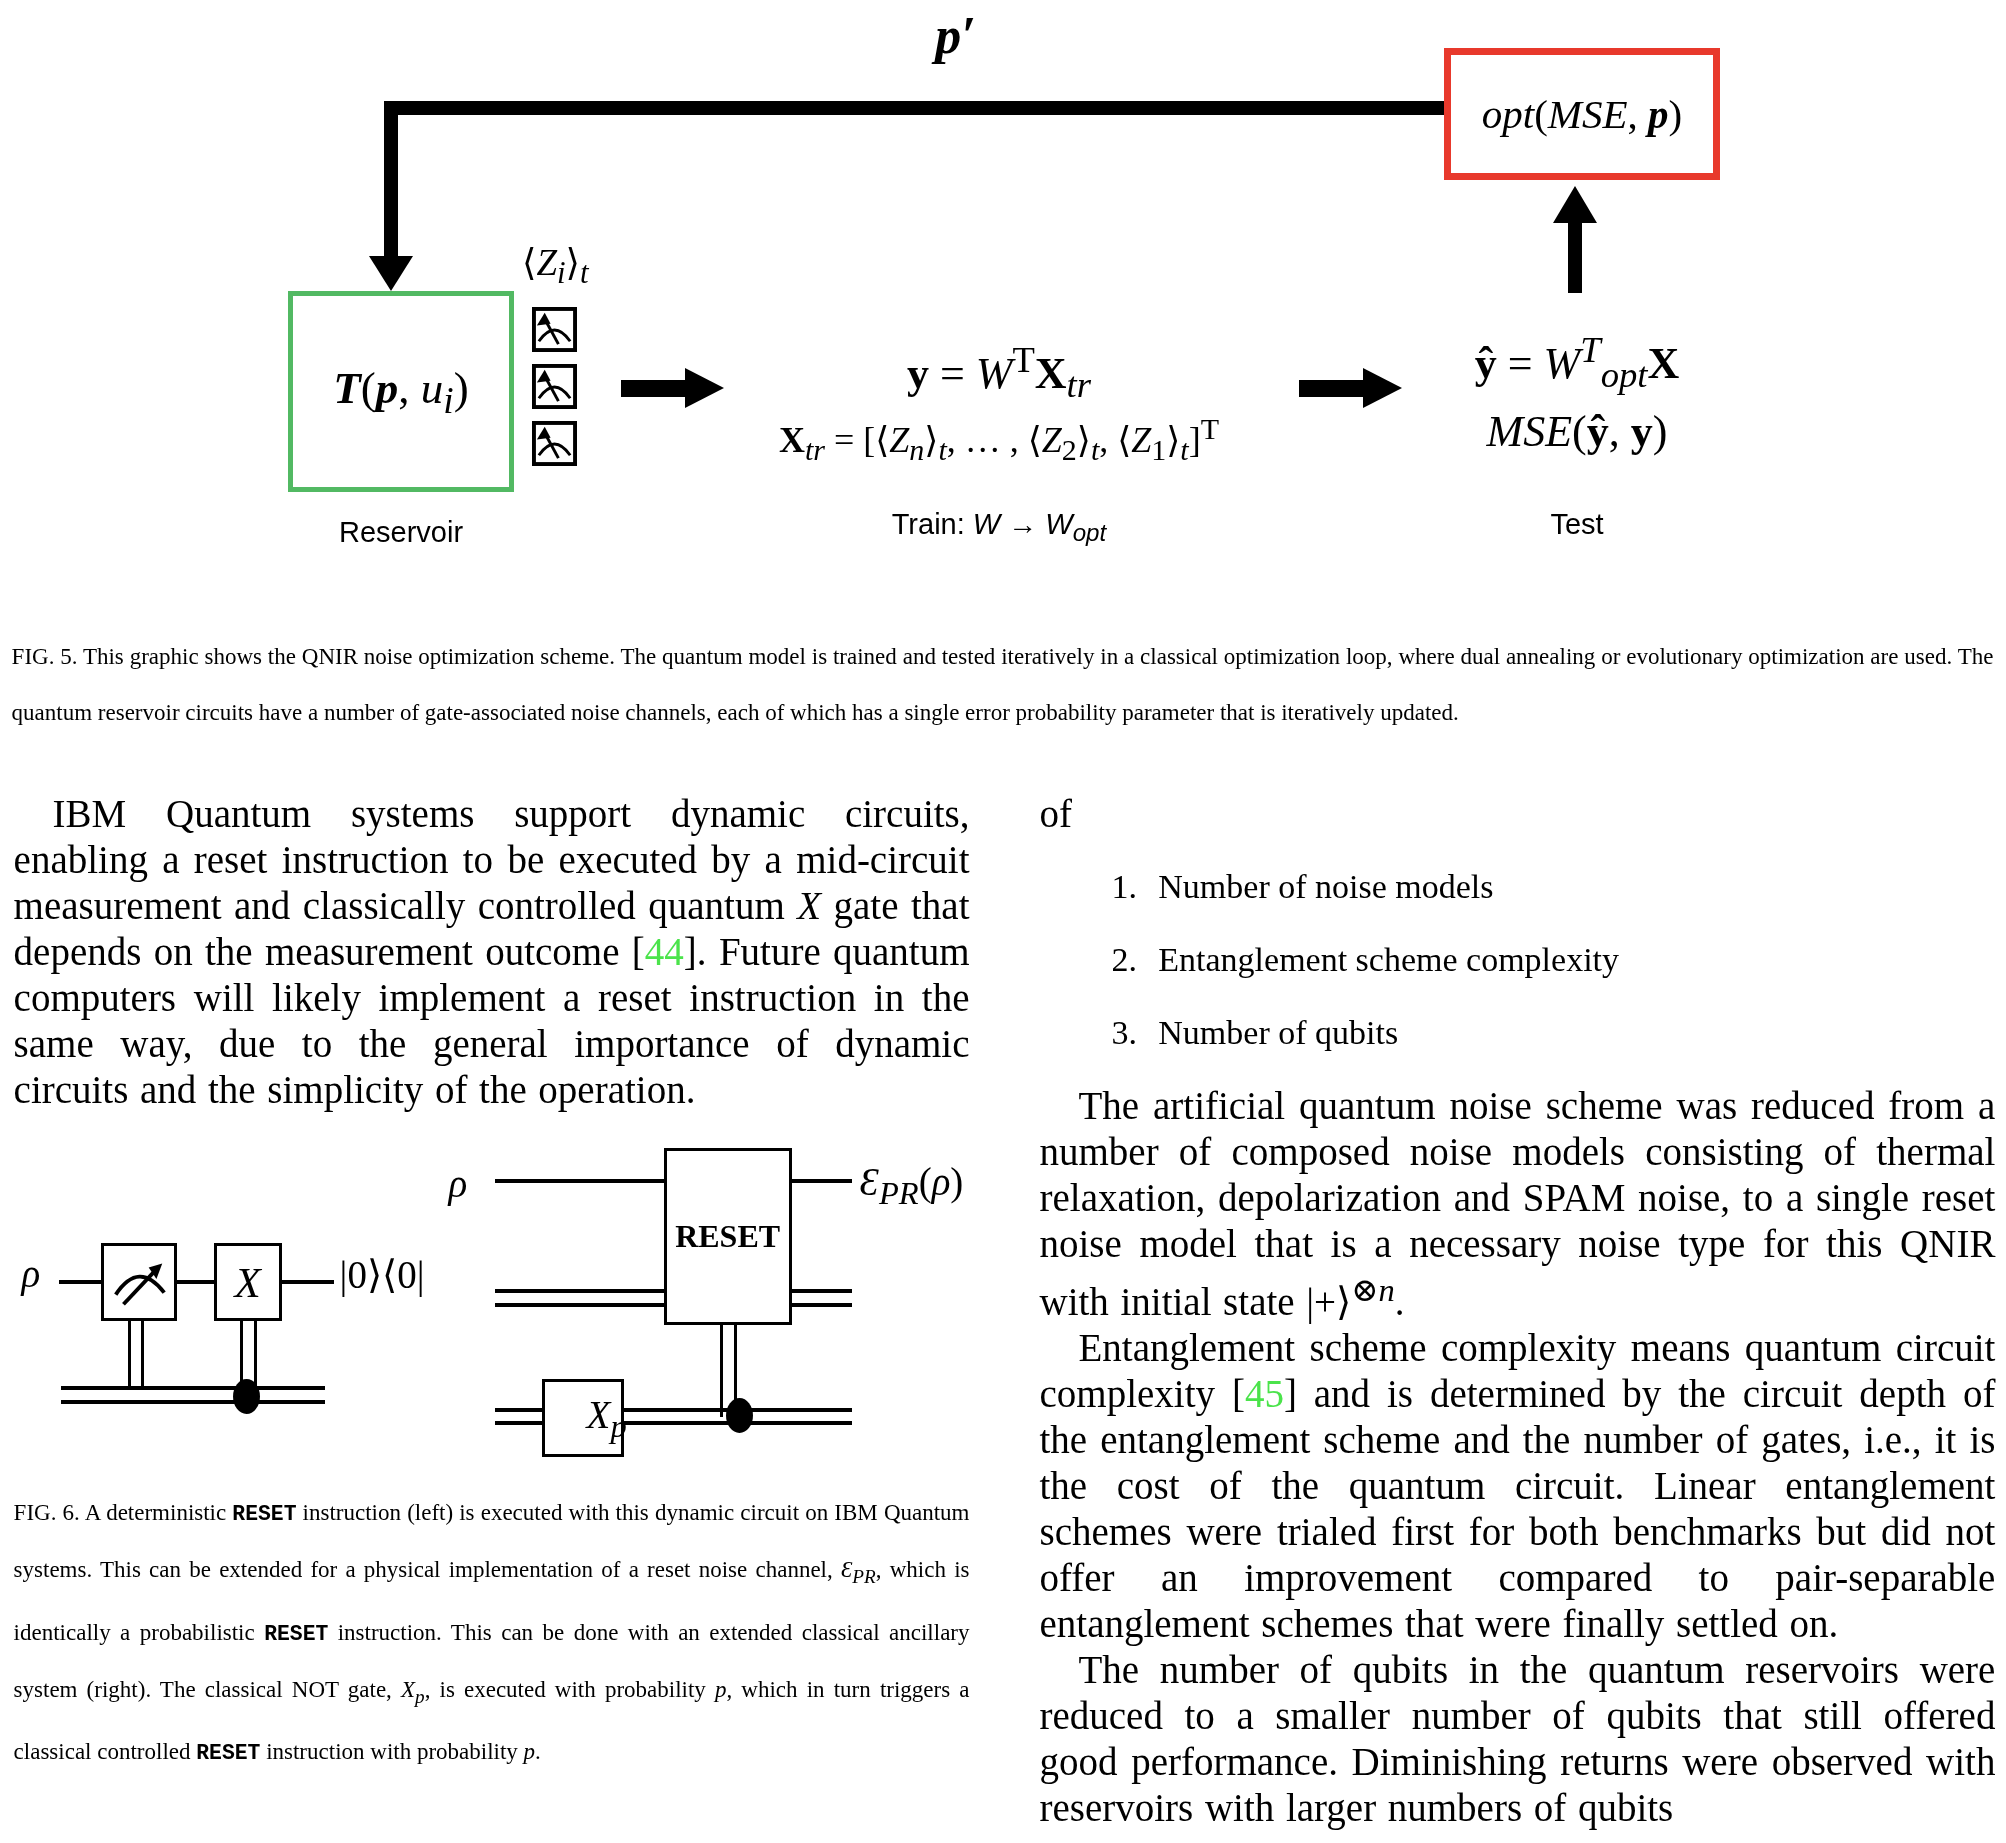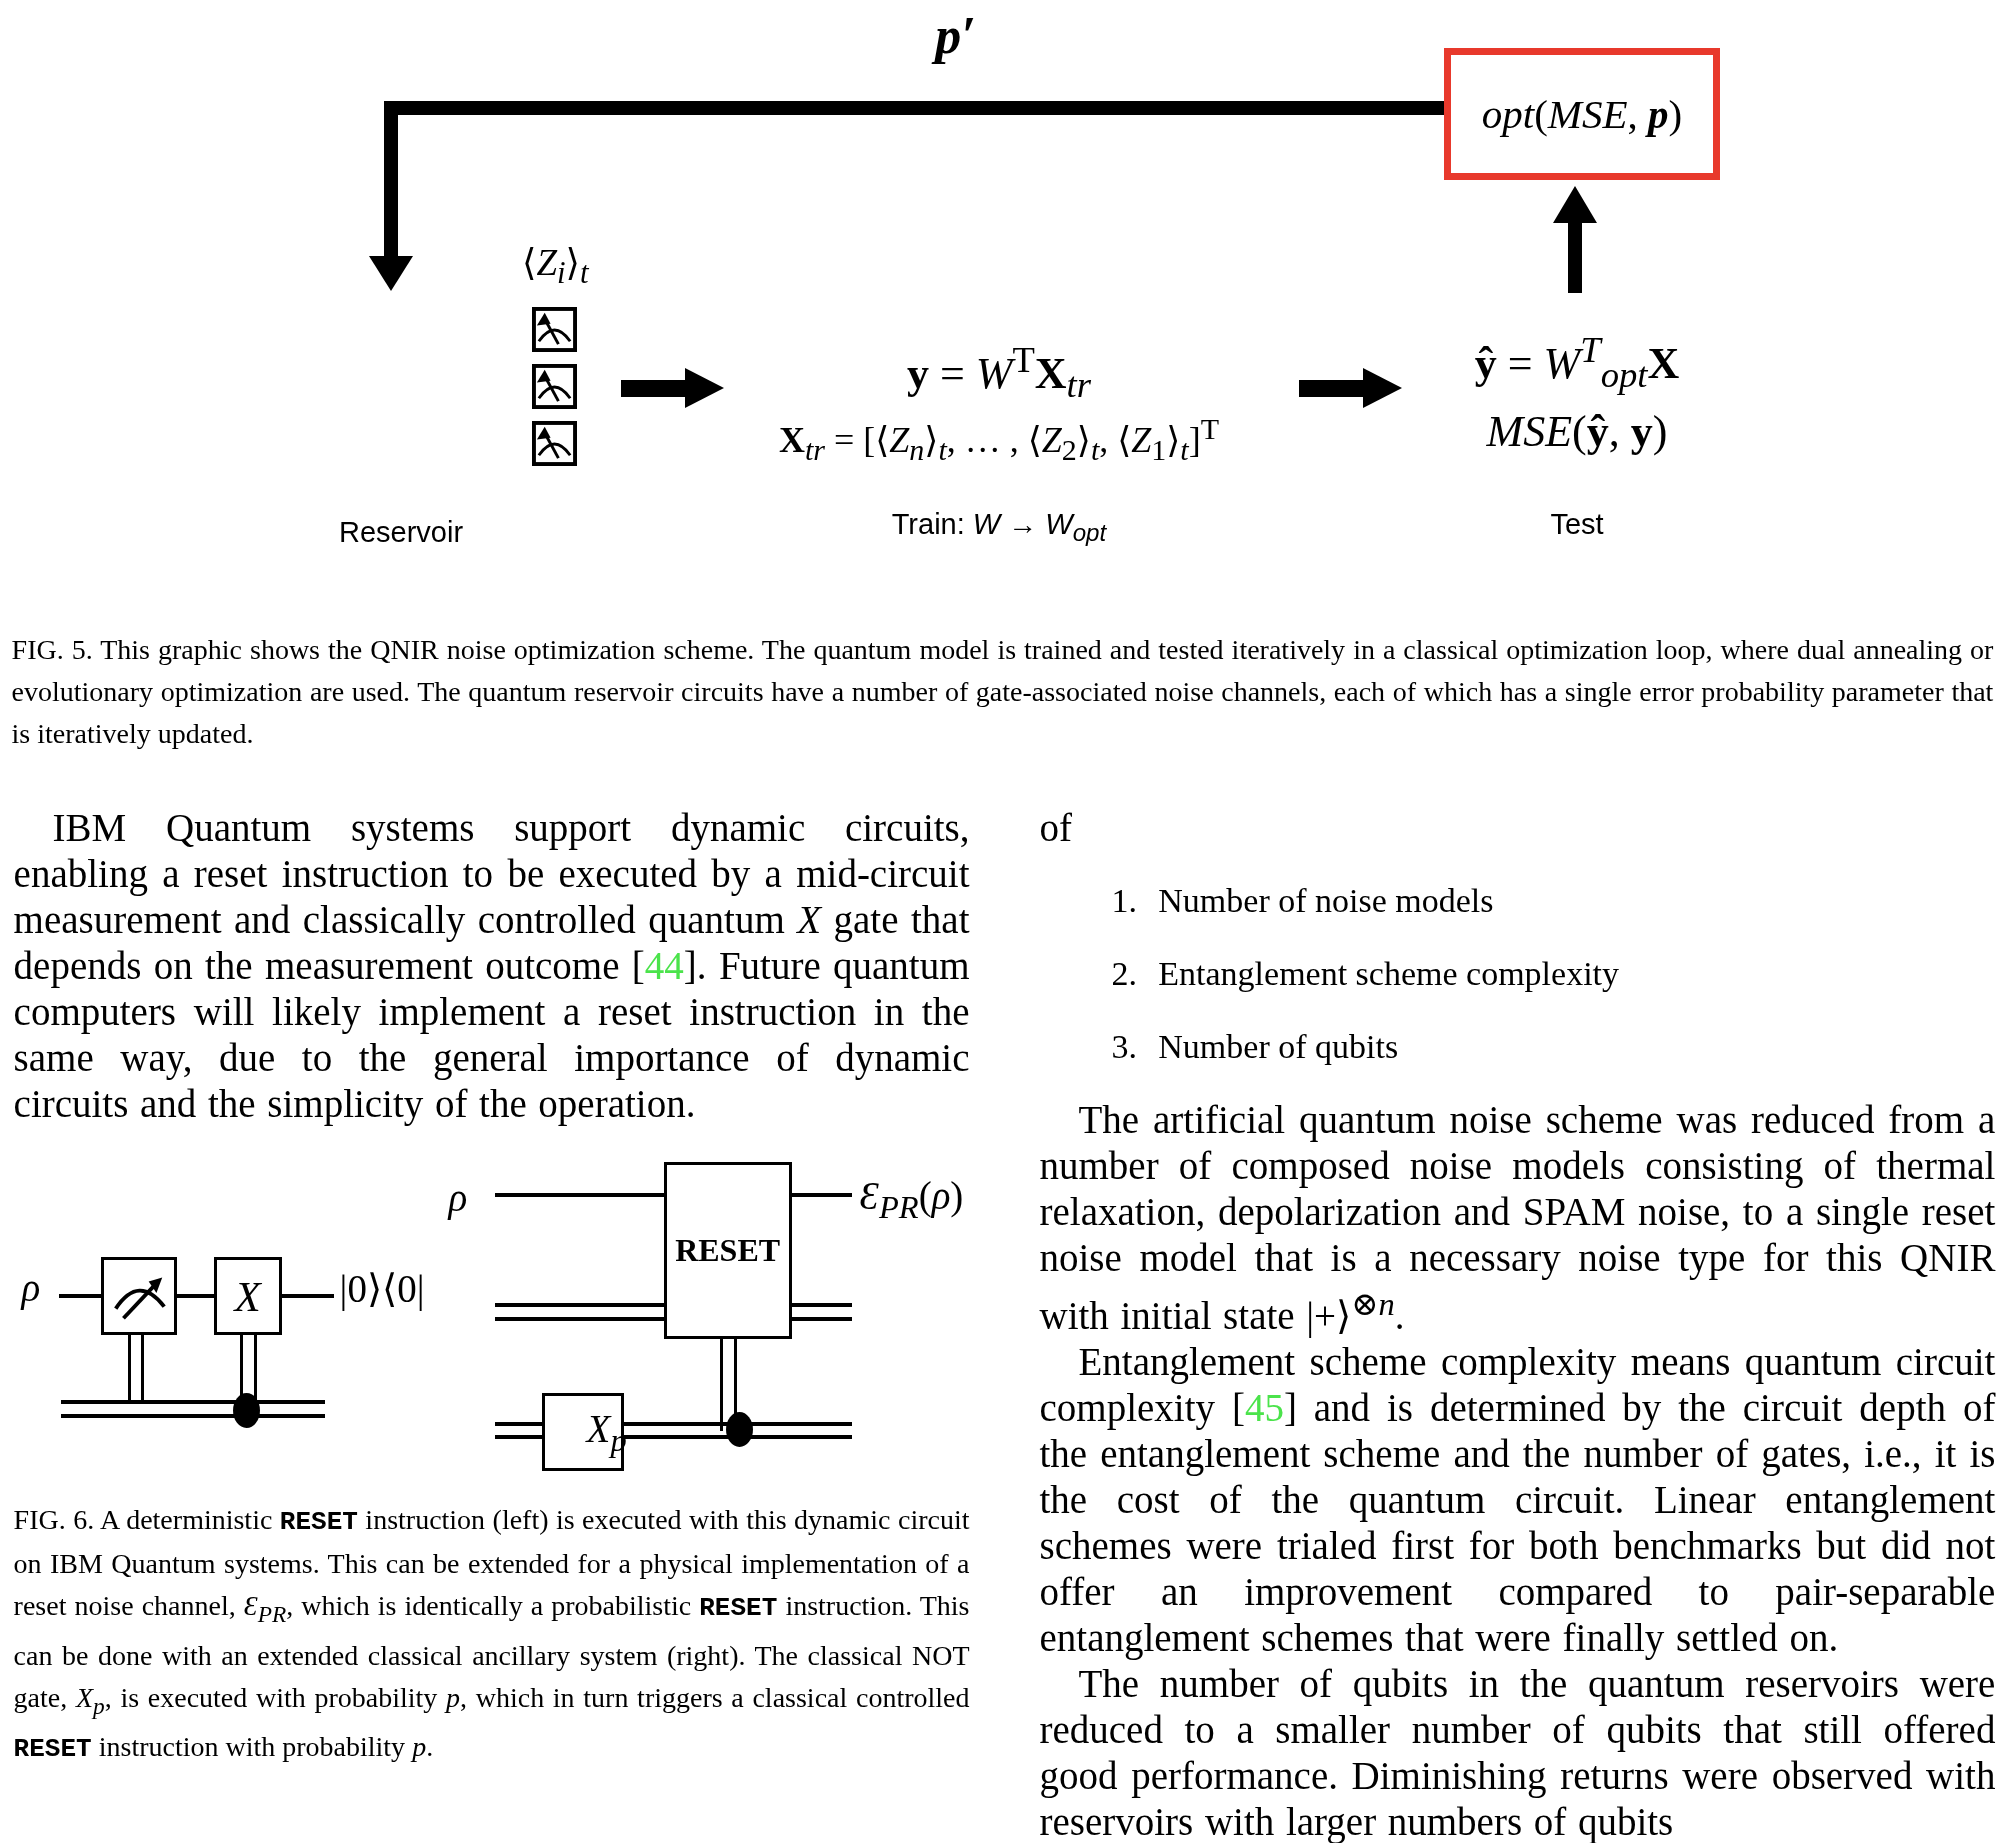--- a/index.html
+++ b/index.html
@@ -44,21 +44,21 @@
   .test-label { left:1417px; top:508px; width:320px; }
   .uparr-shaft { left:1568px; top:221px; width:13.6px; height:72px; }
   .uparr-head { left:1553px; top:186px; width:0; height:0;
                 border-left:22px solid transparent; border-right:22px solid transparent;
                 border-bottom:37px solid #000; }
   .redbox { left:1444px; top:48px; width:276px; height:132px;
             border:7.8px solid #e8392c; display:flex; align-items:center;
             justify-content:center; font-size:41px; background:#fff; }
   .sans { font-family:"Liberation Sans","DejaVu Sans",sans-serif; }
   
-  .caption { font-size:28px; line-height:42px; text-align:justify; }
+  .caption { font-size:23px; line-height:56px; text-align:justify; }
   .fig5-caption { margin:25px 13.6px 0 11.6px; }
   .columns { display:flex; gap:70px; margin:50px 11.6px 0 13.6px; }
   .col { flex:1; min-width:0; }
   .body-p { font-size:39px; line-height:46px; text-align:justify; word-spacing:1.9px; }
   .indent { text-indent:39px; }
   .of-line { text-indent:0; }
   .list-item { font-size:34px; line-height:46px; padding-left:72px; margin-top:27px; }
   .list-num { margin-right:21.3px; }
   .mt28 { margin-top:27px; }
   .cite { color:#4be34b; }
@@ -82,20 +82,23 @@
 
 <div class="page">
 
   <div class="fig5">
     <div class="abs pprime">p′</div>
 
     <div class="bar fb-h"></div>
     <div class="bar fb-v"></div>
     <div class="abs fb-head"></div>
 
+    <div class="abs greenbox">
+      <span><b><i>T</i></b>(<b><i>p</i></b>, <i>u</i><sub><i>i</i></sub>)</span>
+    </div>
     <div class="abs block-label reservoir-label">Reservoir</div>
 
     <div class="abs zi-label">⟨<i>Z</i><sub><i>i</i></sub>⟩<sub><i>t</i></sub></div>
 
     <svg class="abs meter m1" viewBox="0 0 46 46">
       <rect x="2" y="2" width="42" height="42" fill="#fff" stroke="#000" stroke-width="4"></rect>
       <path d="M7 35 Q23 12 39 35" fill="none" stroke="#000" stroke-width="3"></path>
       <line x1="27" y1="38" x2="14" y2="14" stroke="#000" stroke-width="3"></line>
       <polygon points="13,6 5,19 19,17" fill="#000"></polygon>
     </svg>

